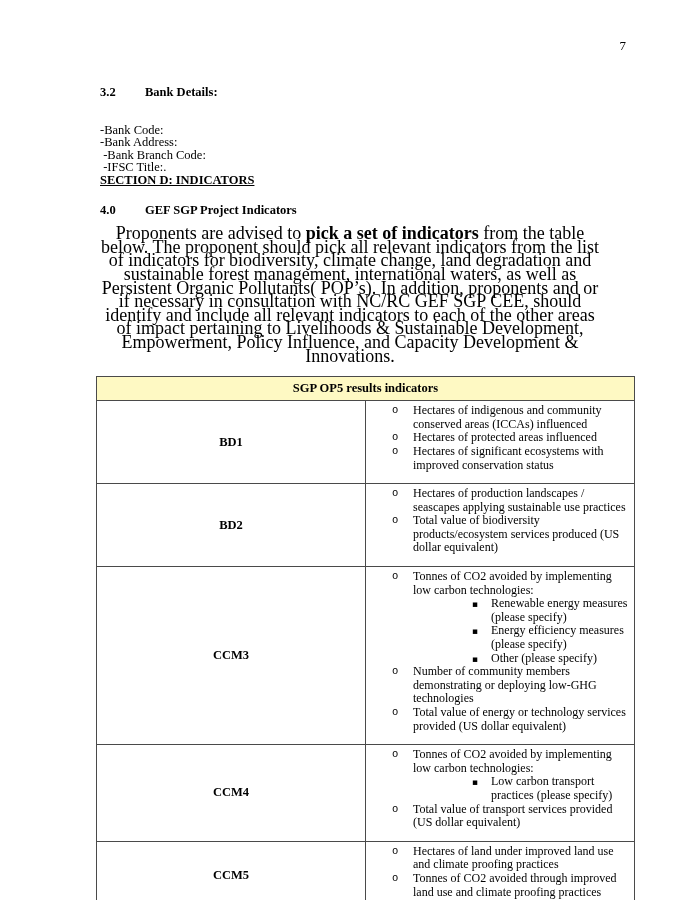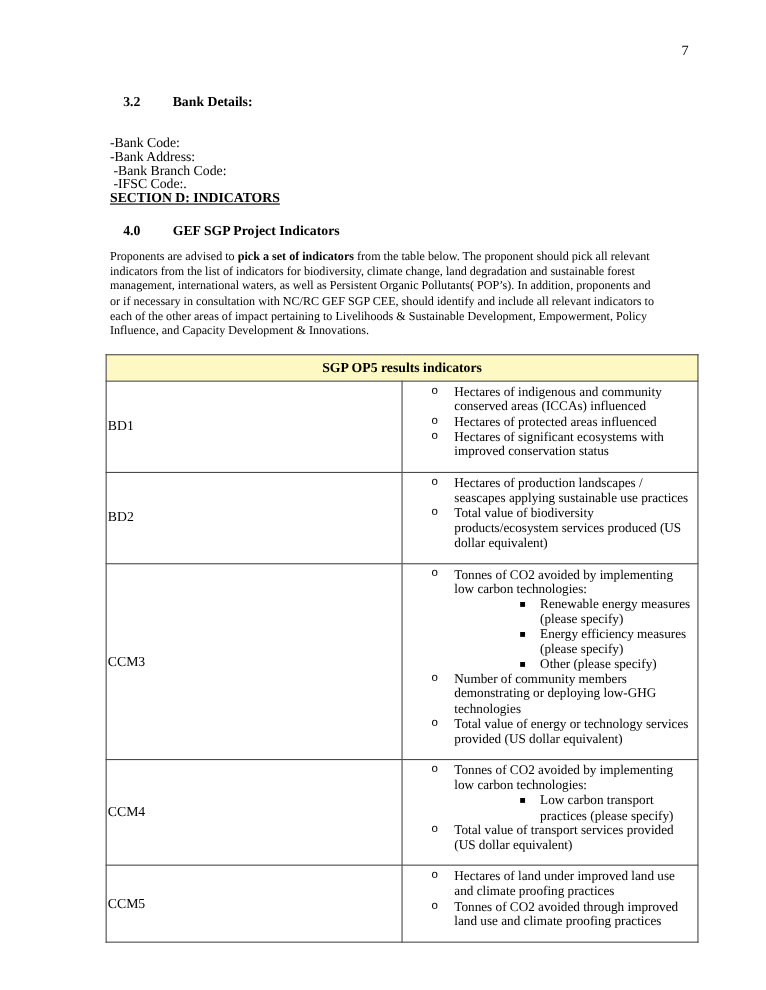--- a/index.html
+++ b/index.html
@@ -17,39 +17,39 @@
   .page-number {
     text-align: right;
     font-size: 13px;
     padding-right: 8px;
   }
   .h-section {
     margin-top: 31px;
     font-weight: bold;
     font-size: 12.5px;
   }
-  .h-num { display: inline-block; width: 45px; margin-left: 12px; }
+  .h-num { display: inline-block; width: 45px; }
   .bank-list {
     margin-top: 24px;
     font-size: 12.5px;
     line-height: 12.3px;
   }
   .bank-line { white-space: pre-wrap; }
   .section-d {
     font-weight: bold;
     font-size: 12.5px;
     text-decoration: underline;
   }
   .h-40 { margin-top: 15px; }
   .para {
     margin-top: 9px;
-    font-size: 11px;
+    font-size: 18px;
     line-height: 13.6px;
     width: 500px;
-    text-align: left;
+    text-align: center;
   }
   .para b { font-weight: bold; }
   table.indicators {
     margin-top: 13px;
     margin-left: -4px;
     border-collapse: collapse;
     width: 539px;
     table-layout: fixed;
     font-size: 12px;
   }
@@ -59,22 +59,22 @@
   }
   td.table-title {
     background: #fef9c3;
     text-align: center;
     font-weight: bold;
     font-size: 12.5px;
     padding: 4px 2px;
   }
   td.code-cell {
     width: 46px;
-    text-align: left;
-    font-weight: normal;
+    text-align: center;
+    font-weight: bold;
     font-size: 12.5px;
     padding: 0 1px;
   }
   td.items-cell {
     padding: 3px 6px 11px 0;
     line-height: 13.6px;
   }
   .li1 { position: relative; padding-left: 47px; }
   .li1 > .marker {
     position: absolute; left: 26px; top: 0;
@@ -96,21 +96,21 @@
   <div class="page-number">7</div>
 
   <div class="h-section">
     <span class="h-num">3.2</span><span>Bank Details:</span>
   </div>
 
   <div class="bank-list">
       <div class="bank-line">-Bank Code:</div>
       <div class="bank-line">-Bank Address:</div>
       <div class="bank-line"> -Bank Branch Code:</div>
-      <div class="bank-line"> -IFSC Code:.</div>
+      <div class="bank-line"> -IFSC Title:.</div>
     </div>
 
   <div class="section-d">SECTION D: INDICATORS</div>
 
   <div class="h-section h-40">
     <span class="h-num">4.0</span><span>GEF SGP Project Indicators</span>
   </div>
 
   <div class="para"><span>Proponents are advised to </span><b>pick a set of indicators</b><span> from the table below. The proponent should pick all relevant indicators from the list of indicators for biodiversity, climate change, land degradation and sustainable forest management, international waters, as well as Persistent Organic Pollutants( POP’s). In addition, proponents and or if necessary in consultation with NC/RC GEF SGP CEE, should identify and include all relevant indicators to each of the other areas of impact pertaining to Livelihoods &amp; Sustainable Development, Empowerment, Policy Influence, and Capacity Development &amp; Innovations.</span></div>
 

